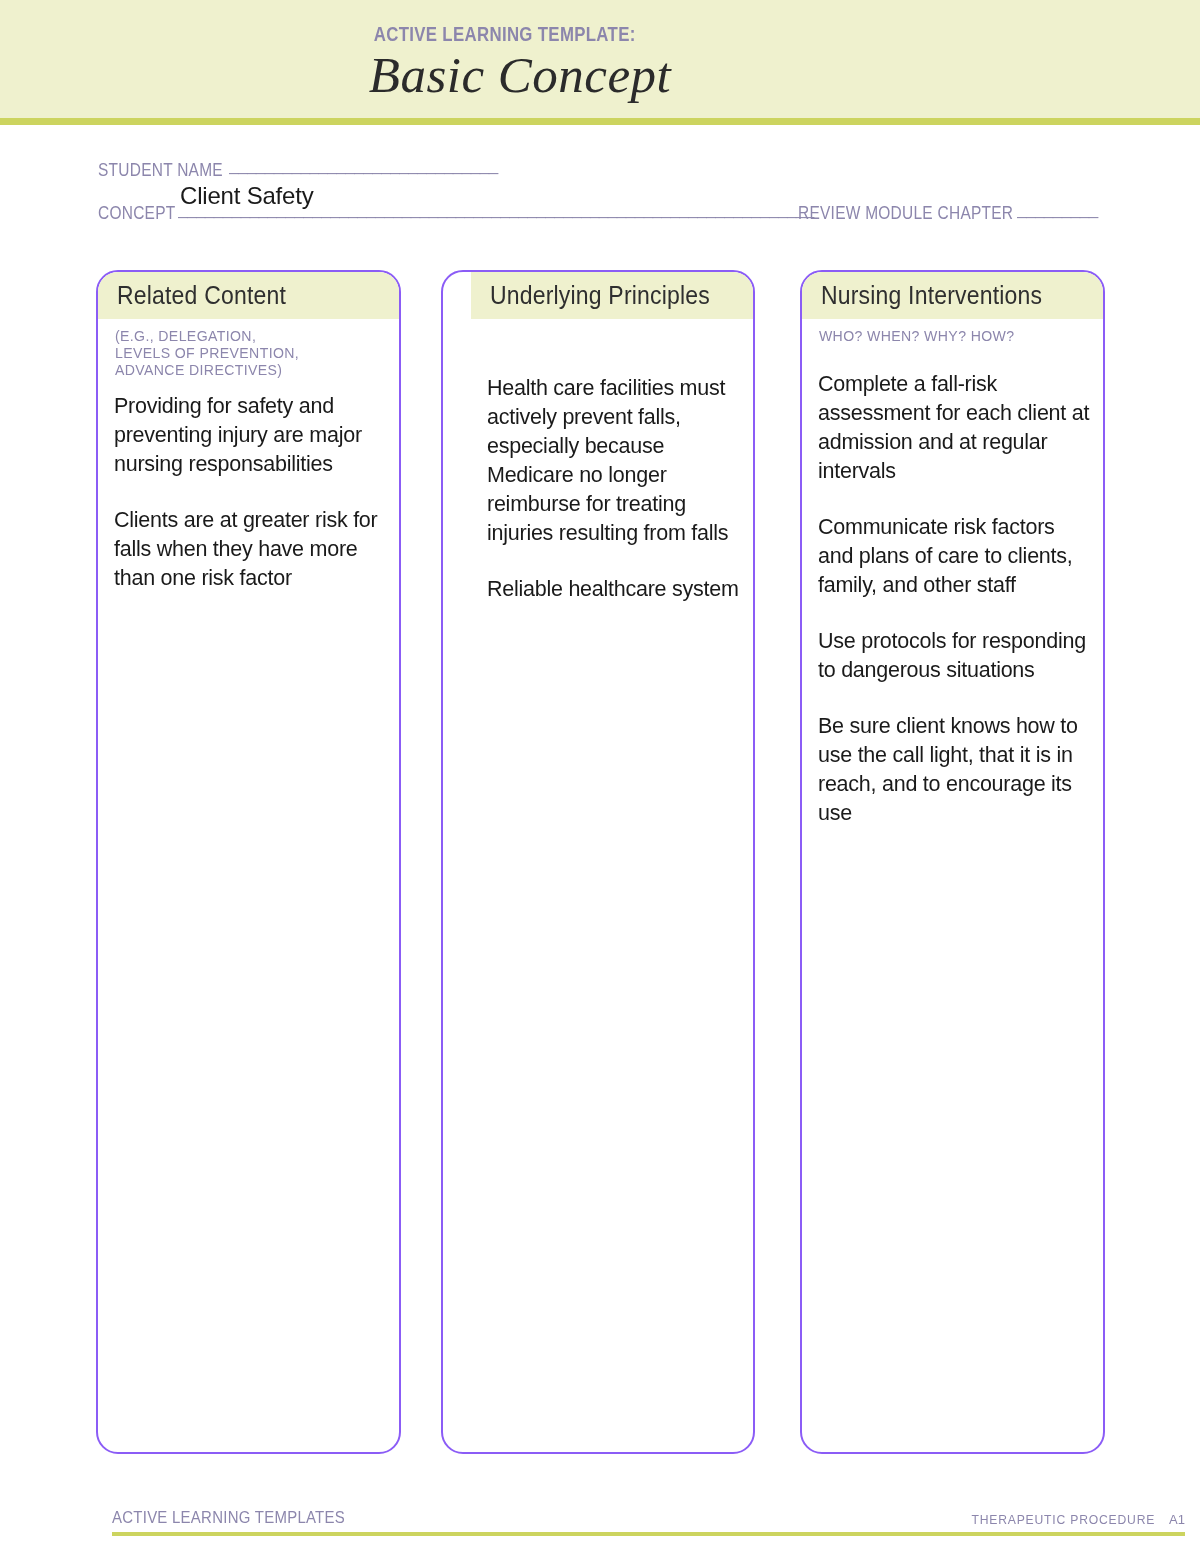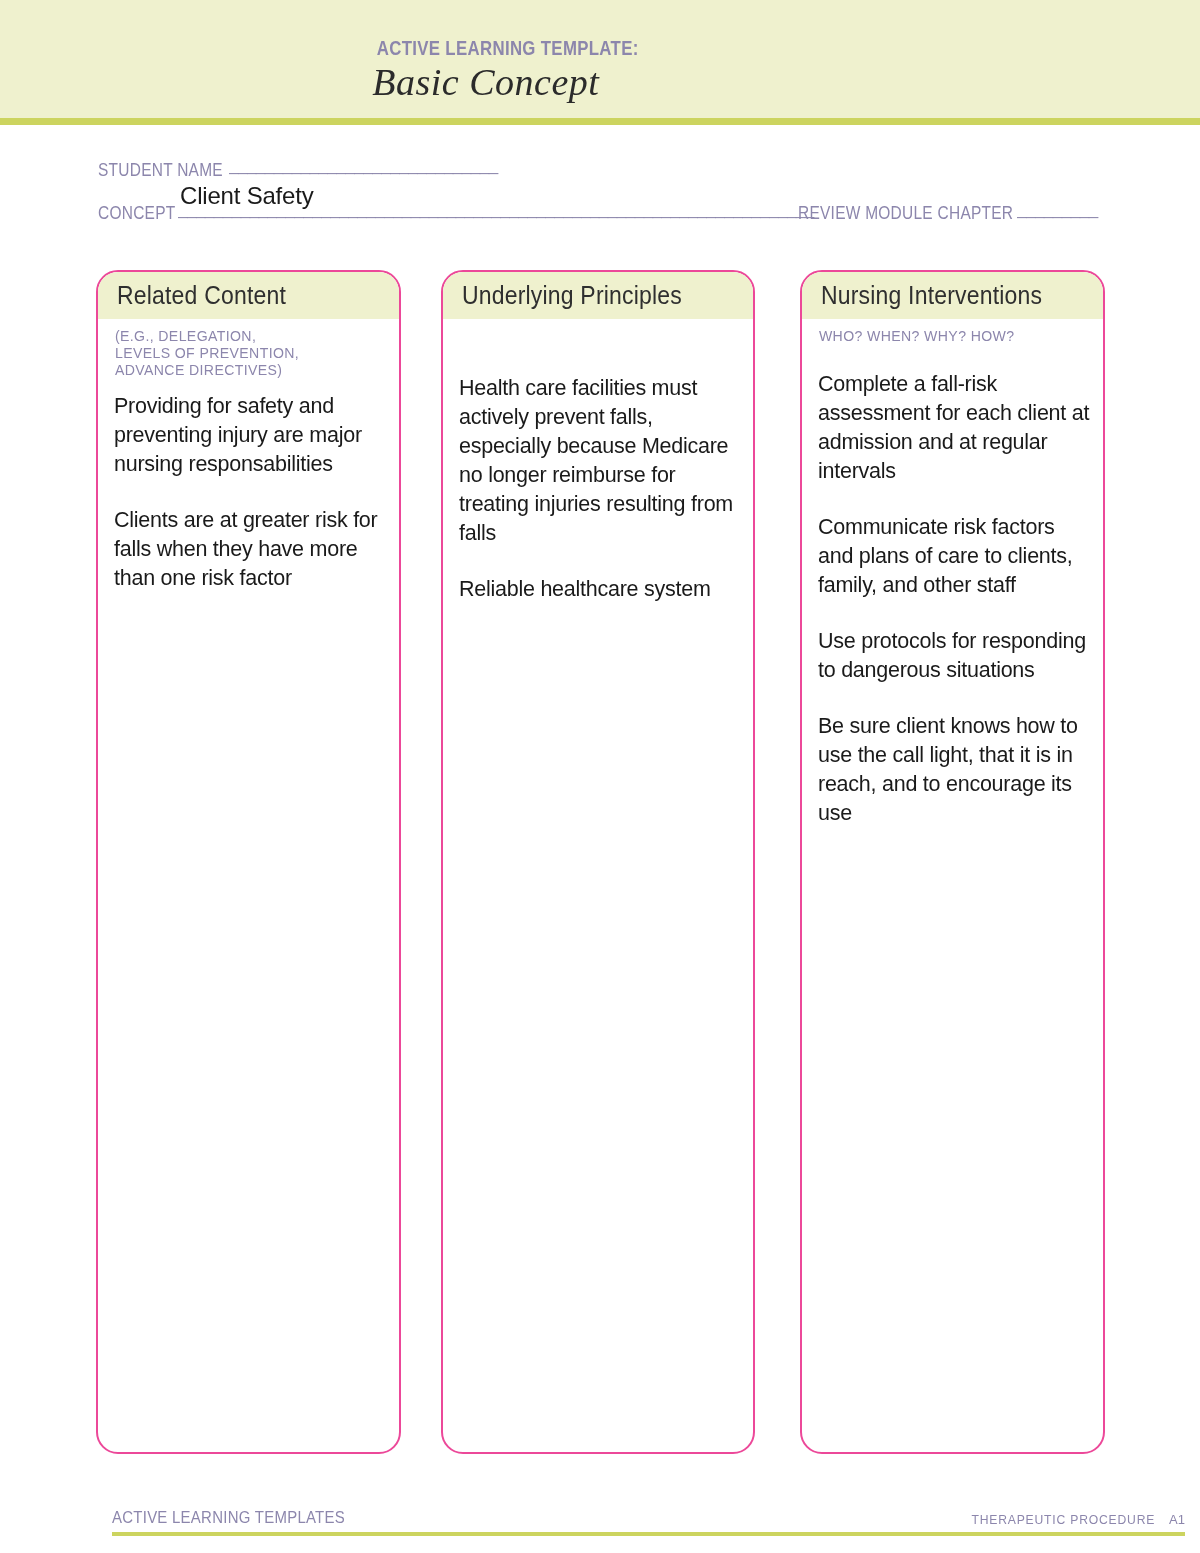--- a/index.html
+++ b/index.html
@@ -50,21 +50,21 @@
     letter-spacing: 0.4px;
     font-weight: 700;
     color: #8C86AC;
     transform: scaleX(0.82);
     transform-origin: right baseline;
     white-space: nowrap;
   }
   #doc-title {
     font-family: "Liberation Serif", serif;
     font-style: italic;
-    font-size: 38px;
+    font-size: 51px;
     color: #2B2B2B;
     margin-left: 24px;
     letter-spacing: 0.5px;
     white-space: nowrap;
   }
 
   
   .form-area {
     position: absolute;
     left: 98px;
@@ -150,27 +150,27 @@
     left: 96px;
     top: 270px;
     width: 1009px;
     height: 1184px;
   }
   .panel {
     position: absolute;
     top: 0;
     height: 1184px;
     box-sizing: border-box;
-    border: 2px solid #ec4899;
+    border: 2px solid #8b5cf6;
     border-radius: 22px;
     background: #ffffff;
     overflow: hidden;
   }
   #panel-1 { left: 0px;   width: 305px; }
-  #panel-2 { left: 345px; width: 314px; }
+  #panel-2 { left: 345px; width: 314px; padding-left: 28px; }
   #panel-3 { left: 704px; width: 305px; }
 
   .panel-head {
     height: 47px;
     background: #EFF1CE;
     display: flex;
     align-items: center;
     padding-left: 19px;
     box-sizing: border-box;
   }

